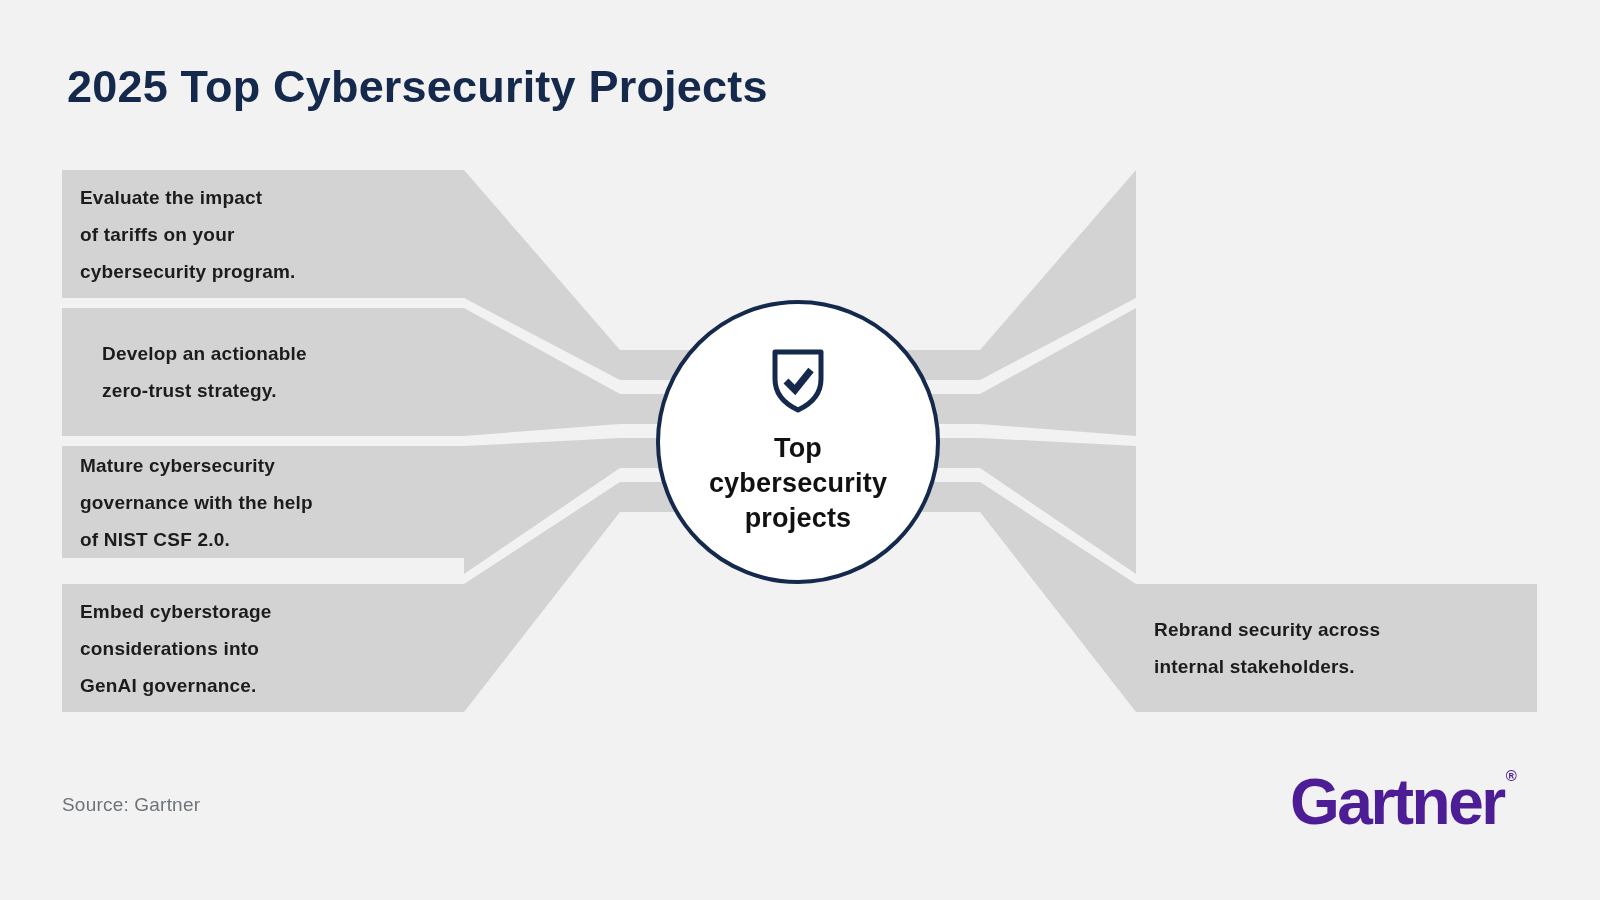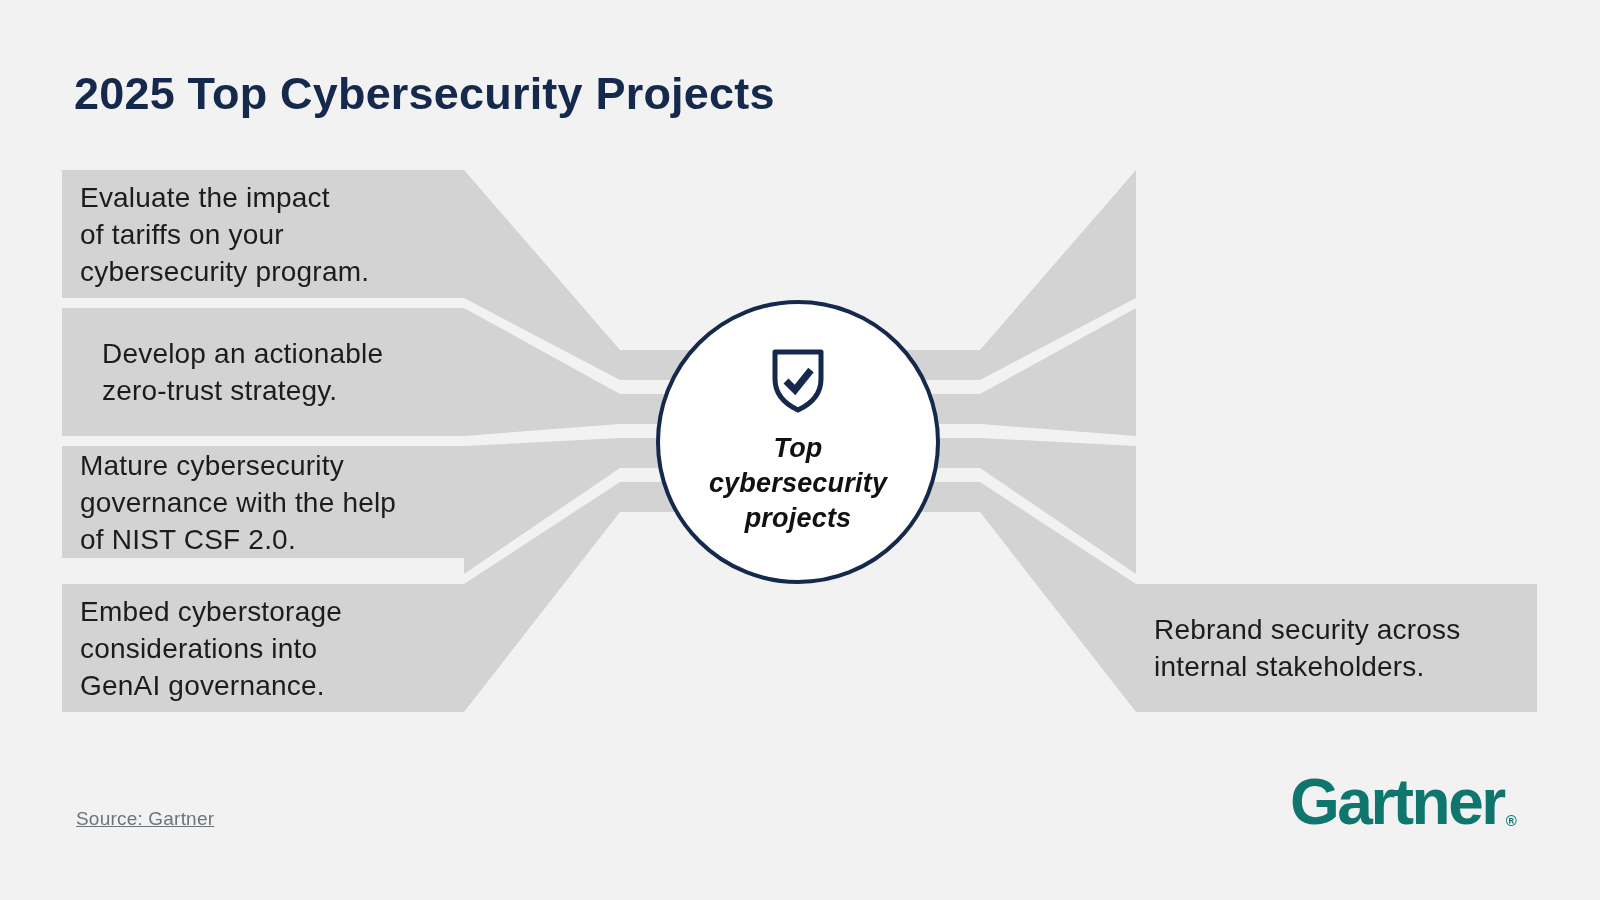--- a/index.html
+++ b/index.html
@@ -4,63 +4,63 @@
 <style>
   html,body{margin:0;padding:0;}
   .canvas{
     position:relative;
     width:1600px;height:900px;
     background:#f2f2f2;
     font-family:"Liberation Sans", sans-serif;
     overflow:hidden;
   }
   .page-title{
-    position:absolute;left:62px;top:56px;margin:12px;
+    position:absolute;left:62px;top:56px;margin:5px;
     font-size:45px;font-weight:bold;letter-spacing:.2px;
     color:#15294d;
   }
   .diagram-svg{position:absolute;left:0;top:0;}
   .funnel{fill:#d3d3d3;}
   .item-box{
     position:absolute;
     background:#d3d3d3;
     display:flex;align-items:center;
     box-sizing:border-box;
     padding:0 18px;
   }
   .item-box .item-text{
-    font-size:28px;line-height:37px;color:#1c1c1c;
-    white-space:pre-line;letter-spacing:.2px;
+    font-size:19px;line-height:37px;color:#1c1c1c;
+    white-space:pre-line;letter-spacing:.2px;font-weight:bold;
   }
   .box-left{left:62px;width:402px;}
   .box-right{left:1136px;width:401px;}
   .row1{top:170px;height:128px;}
   .row2{top:308px;height:128px;padding-left:40px;}
   .row3{top:446px;height:112px;}
   .row4{top:584px;height:128px;}
   .center-circle{
     position:absolute;left:656px;top:300px;width:284px;height:284px;
     background:#ffffff;border:4px solid #14294c;border-radius:50%;
     box-sizing:border-box;
-    display:flex;flex-direction:column;align-items:center;justify-content:center;font-style:italic;
+    display:flex;flex-direction:column;align-items:center;justify-content:center;
   }
   .center-label{
     margin-top:14px;
     font-size:27px;line-height:35px;font-weight:bold;color:#111111;
     text-align:center;white-space:pre-line;letter-spacing:.2px;
   }
   .footer{
     position:absolute;left:62px;top:794px;
     font-size:19px;line-height:21px;color:#6d7479;letter-spacing:.2px;
   }
-  .footer div{margin:14px;text-decoration:underline;}
+  .footer div{margin:0;}
   .logo{
     position:absolute;left:1290px;top:768px;
-    display:flex;align-items:flex-end;
-    color:#0f766e;
+    display:flex;
+    color:#4c1d95;
   }
   .logo .logo-text{
     font-size:64px;line-height:68px;font-weight:bold;letter-spacing:-2.5px;
   }
   .logo .logo-reg{
     font-size:15px;line-height:15px;font-weight:bold;margin:0 0 8px 2px;letter-spacing:0;
   }
 </style>
 </head>
 <body>

